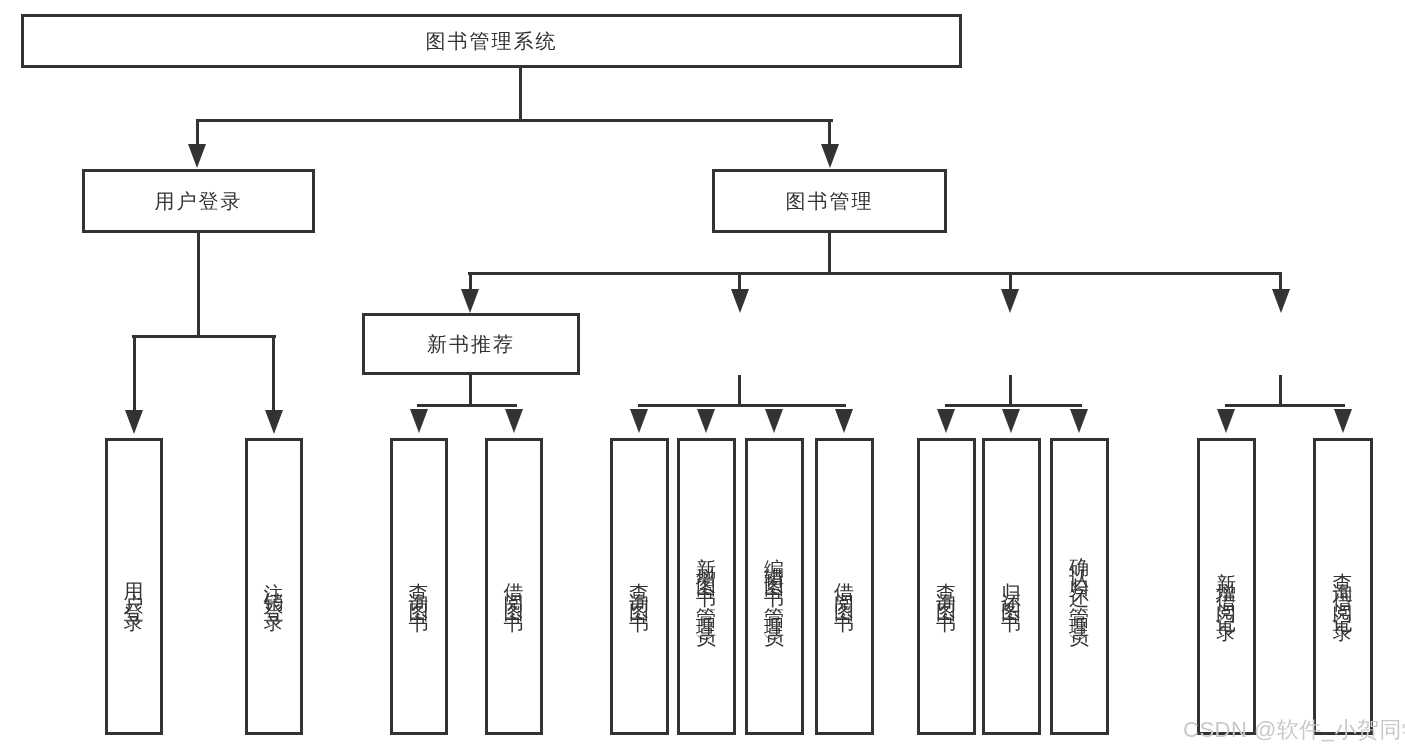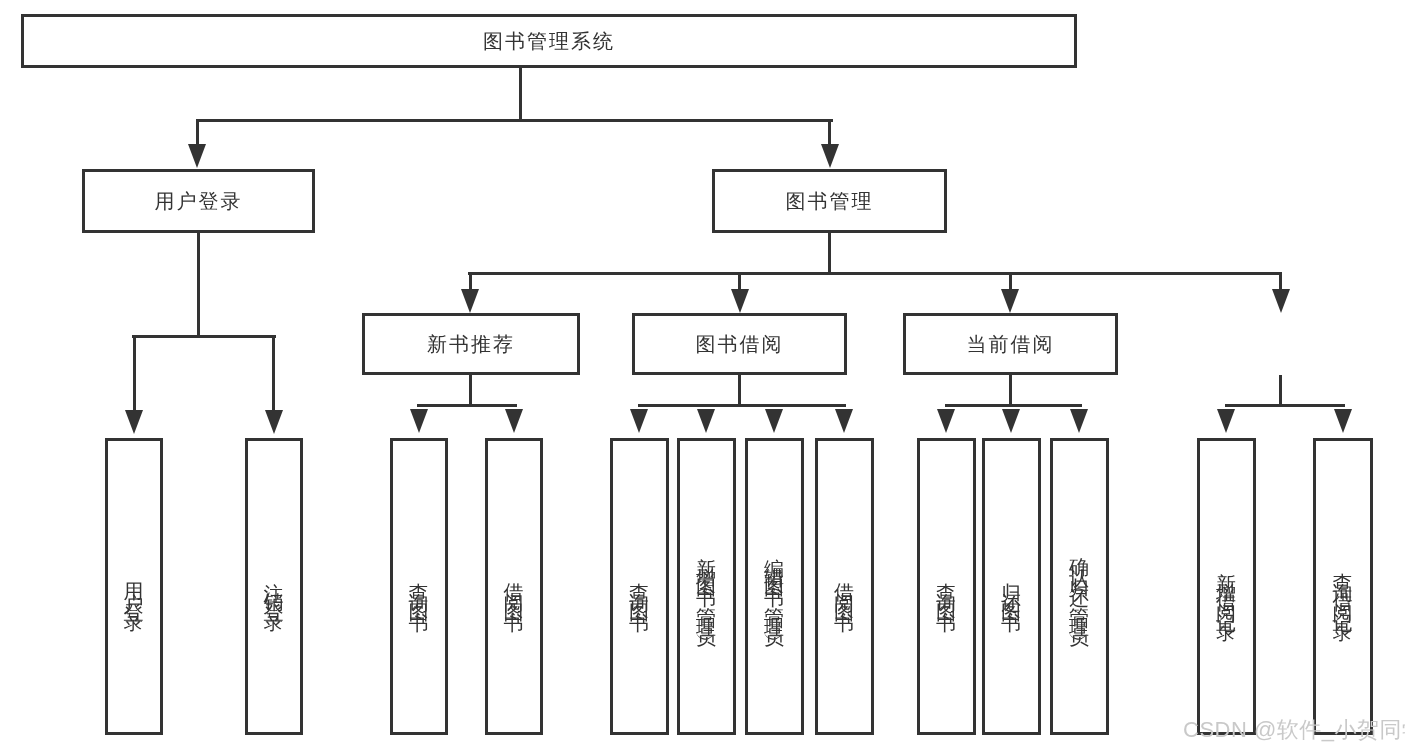--- a/index.html
+++ b/index.html
@@ -102,39 +102,33 @@
   <div class="hline" style="left:945px;top:404px;width:137px"></div>
   <div class="arrow" style="left:937px;top:409px"></div>
   <div class="arrow" style="left:1002px;top:409px"></div>
   <div class="arrow" style="left:1070px;top:409px"></div>
 
   <div class="vline" style="left:1279px;top:375px;height:32px"></div>
   <div class="hline" style="left:1225px;top:404px;width:120px"></div>
   <div class="arrow" style="left:1217px;top:409px"></div>
   <div class="arrow" style="left:1334px;top:409px"></div>
 
-  <div class="node" style="left:21px;top:14px;width:1056px;height:54px">
+  <div class="node" style="left:21px;top:14px;width:941px;height:54px">
     <span>图书管理系统</span>
   </div>
 
   <div class="node" style="left:82px;top:169px;width:233px;height:64px">
     <span>用户登录</span>
   </div>
   <div class="node" style="left:712px;top:169px;width:235px;height:64px">
     <span>图书管理</span>
   </div>
 
   <div class="node" style="left:362px;top:313px;width:218px;height:62px">
     <span>新书推荐</span>
-  </div>
-  <div class="node" style="left:632px;top:313px;width:215px;height:62px">
-    <span>图书借阅</span>
-  </div>
-  <div class="node" style="left:903px;top:313px;width:215px;height:62px">
-    <span>当前借阅</span>
   </div>
 
   <div class="vnode" style="left:105px;width:58px">
     <span class="vtext">用户登录</span>
   </div>
   <div class="vnode" style="left:245px;width:58px">
     <span class="vtext">注销登录</span>
   </div>
 
   <div class="vnode" style="left:390px;width:58px">

